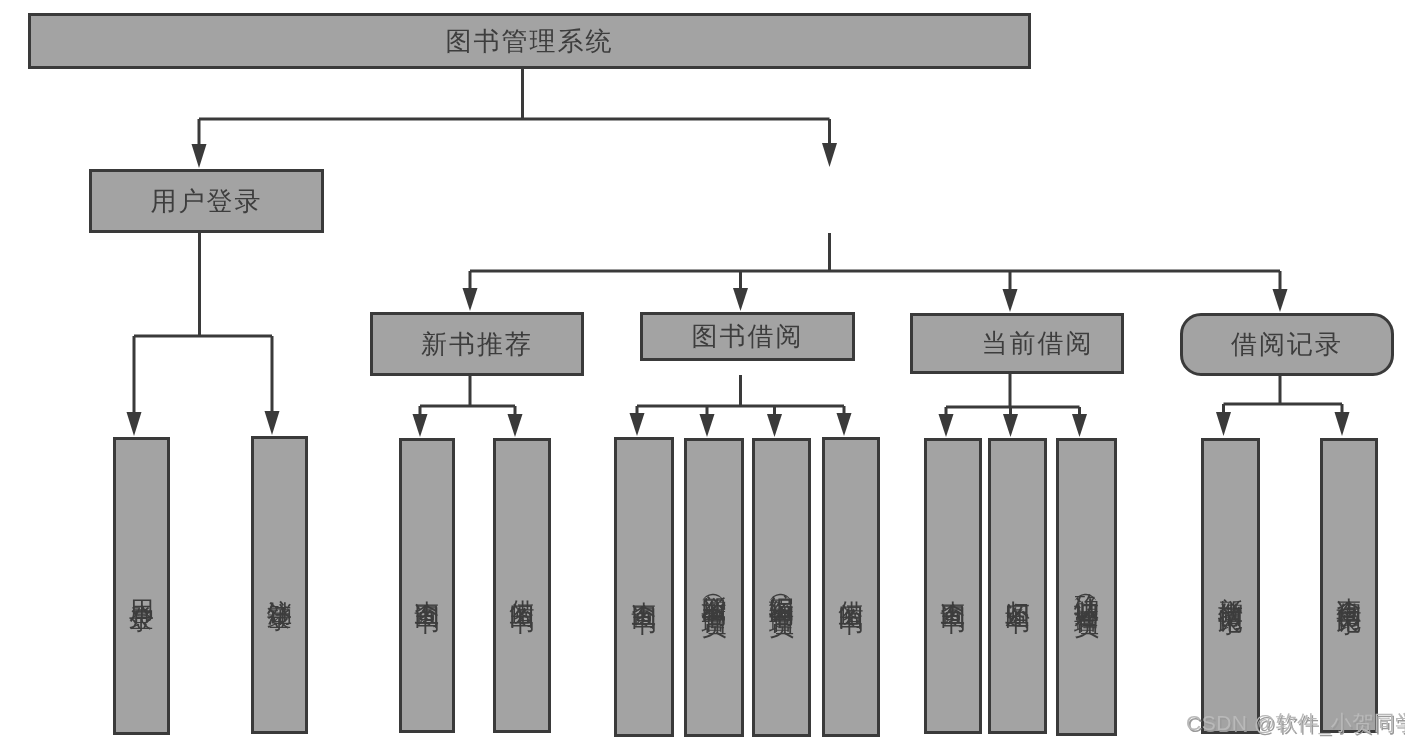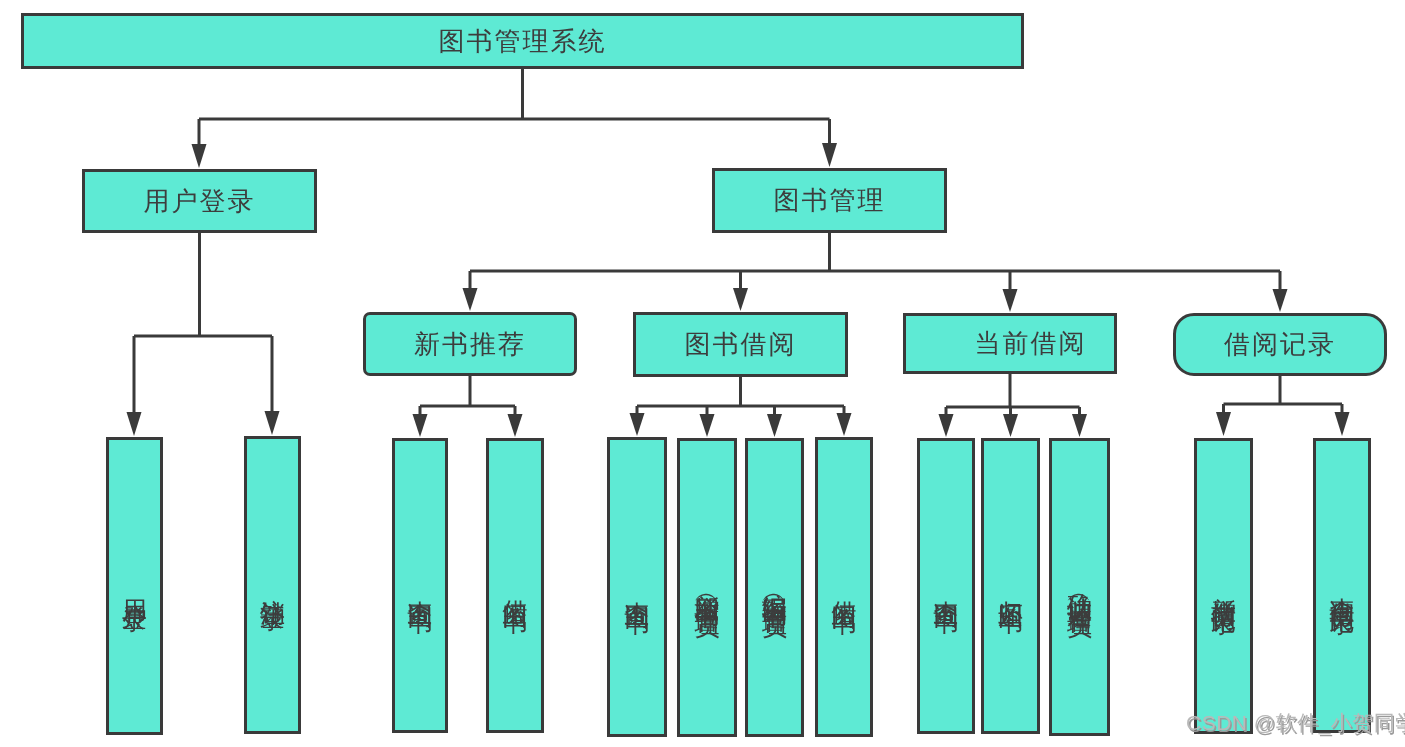--- a/index.html
+++ b/index.html
@@ -19,41 +19,42 @@
   }
   #connectors{
     position:absolute;left:0;top:0;width:1405px;height:747px;
   }
   #connectors path{stroke:var(--line);stroke-width:3;fill:none;}
   #connectors polygon{fill:var(--line);stroke:none;}
   .node{
     position:absolute;
     box-sizing:border-box;
     border:3px solid var(--border);
-    background:#5eead4;
+    background:#a3a3a3;
     display:flex;align-items:center;justify-content:center;
     color:var(--text);
     font-size:26px;
     letter-spacing:2px;
     white-space:nowrap;
+    margin-left:7px;
   }
   .leaf{
     writing-mode:vertical-lr;
     text-orientation:mixed;
     font-size:25px;
     letter-spacing:3px;
     white-space:normal;
     line-height:1;
   }
   
   #nd-root        {left:21px;  top:13px;  width:1003px;height:56px;}
   #nd-user-login  {left:82px;  top:169px; width:235px; height:64px;}
   #nd-book-mgmt   {left:712px; top:168px; width:235px; height:65px;}
-  #nd-new-book    {left:363px; top:312px; width:214px; height:64px;border-radius:7px;}
-  #nd-book-borrow {left:633px; top:312px; width:215px; height:65px;}
+  #nd-new-book    {left:363px; top:312px; width:214px; height:64px;}
+  #nd-book-borrow {left:633px; top:312px; width:215px; height:49px;}
   #nd-cur-borrow  {left:903px; top:313px; width:214px; height:61px;padding-left:41px;}
   #nd-borrow-rec  {left:1173px;top:313px; width:214px; height:63px;border-radius:21px;}
   
   #lf-u1{left:106px; top:437px; width:57px; height:298px;}
   #lf-u2{left:244px; top:436px; width:57px; height:298px;}
   #lf-n1{left:392px; top:438px; width:56px; height:295px;}
   #lf-n2{left:486px; top:438px; width:58px; height:295px;}
   #lf-b1{left:607px; top:437px; width:60px; height:300px;}
   #lf-b2{left:677px; top:438px; width:60px; height:299px;}
   #lf-b3{left:745px; top:438px; width:59px; height:299px;}
@@ -125,21 +126,20 @@
     <g>
       <path d="M1280 376 V405.5 M1223.5 404 H1342 M1223.5 404 V414 M1342 404 V414"></path>
       <polygon points="1216,412 1231,412 1223.5,436"></polygon>
       <polygon points="1334.5,412 1349.5,412 1342,436"></polygon>
     </g>
   </svg>
 
   <div class="node" id="nd-root">图书管理系统</div>
 
   <div class="node" id="nd-user-login">用户登录</div>
-  <div class="node" id="nd-book-mgmt">图书管理</div>
 
   <div class="node" id="nd-new-book">新书推荐</div>
   <div class="node" id="nd-book-borrow">图书借阅</div>
   <div class="node" id="nd-cur-borrow">当前借阅</div>
   <div class="node" id="nd-borrow-rec">借阅记录</div>
 
   <div class="node leaf" id="lf-u1">用户登录</div>
   <div class="node leaf" id="lf-u2">注销登录</div>
 
   <div class="node leaf" id="lf-n1">查询图书</div>

